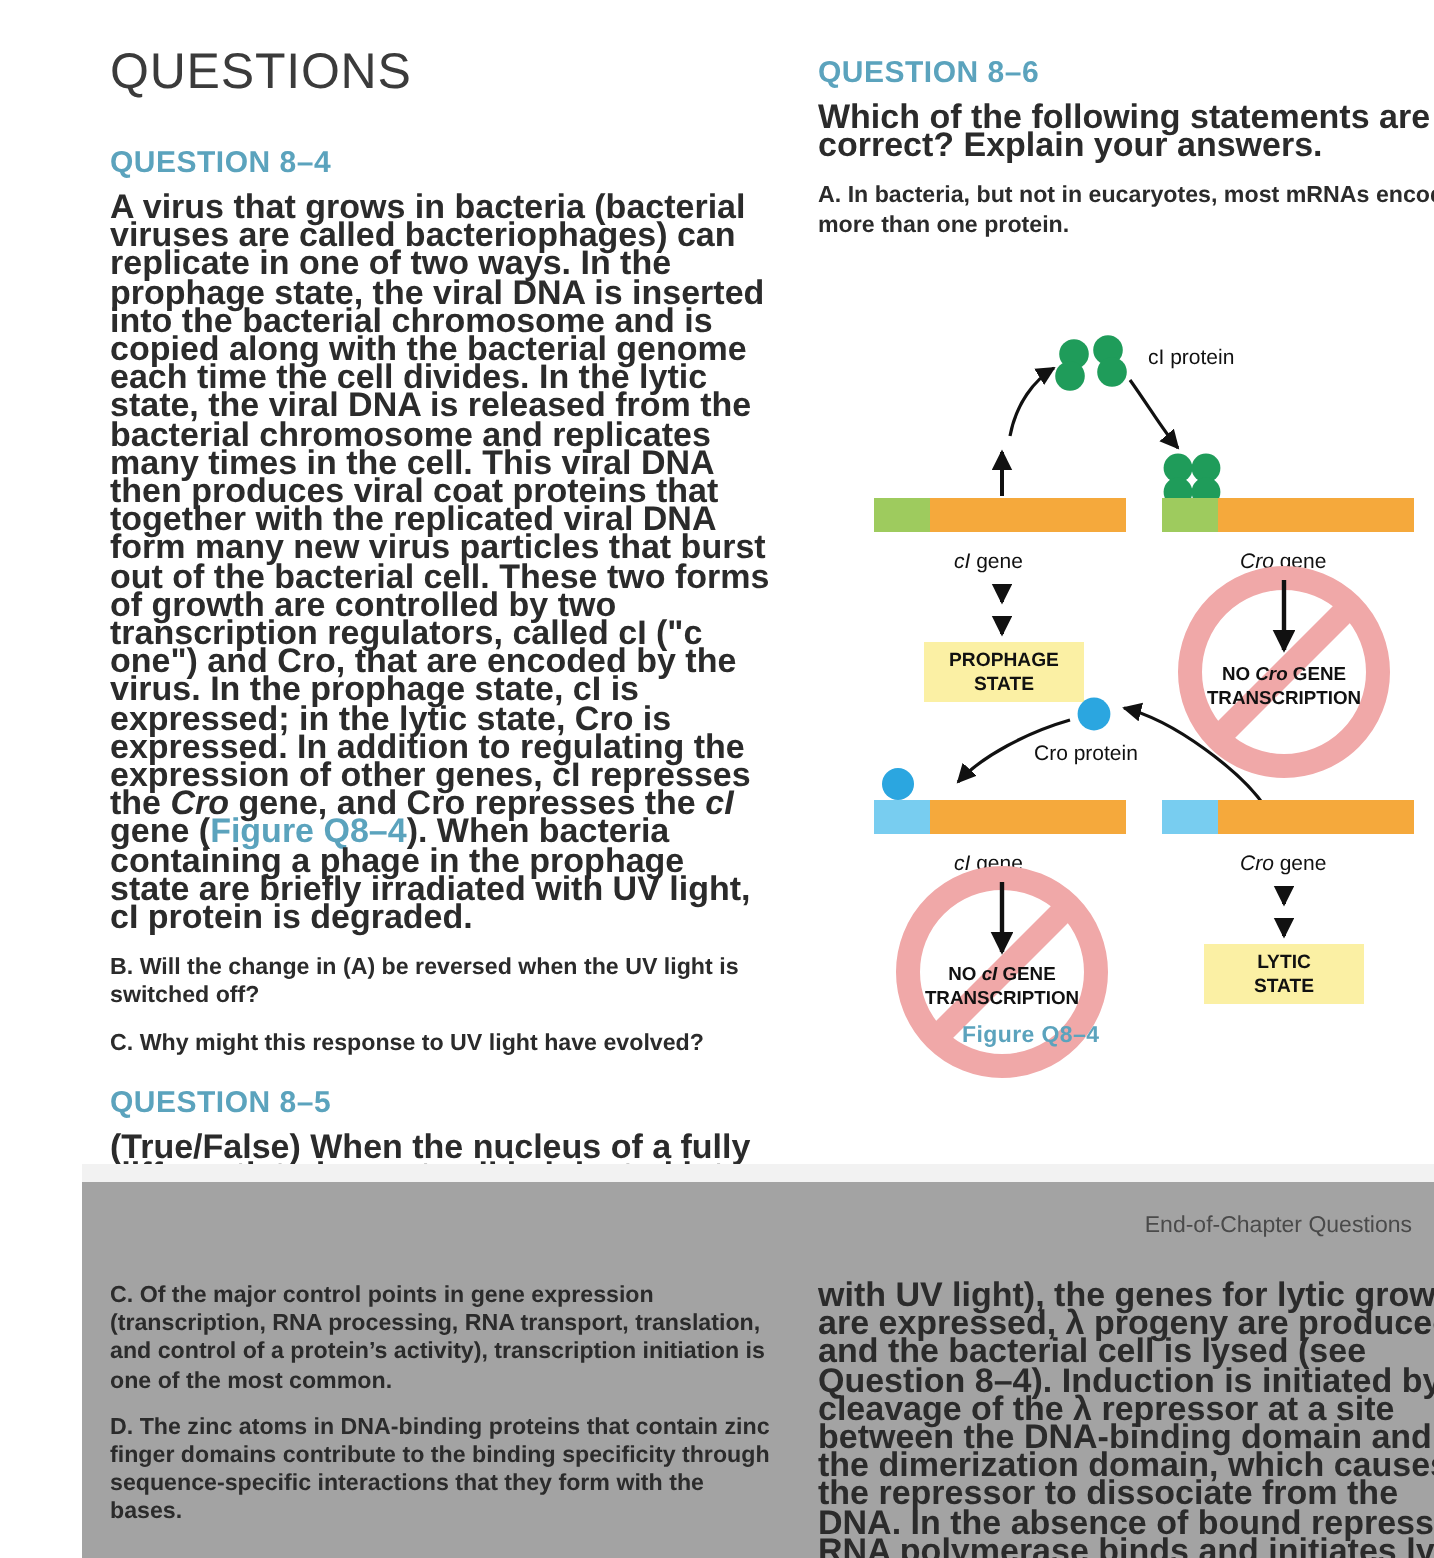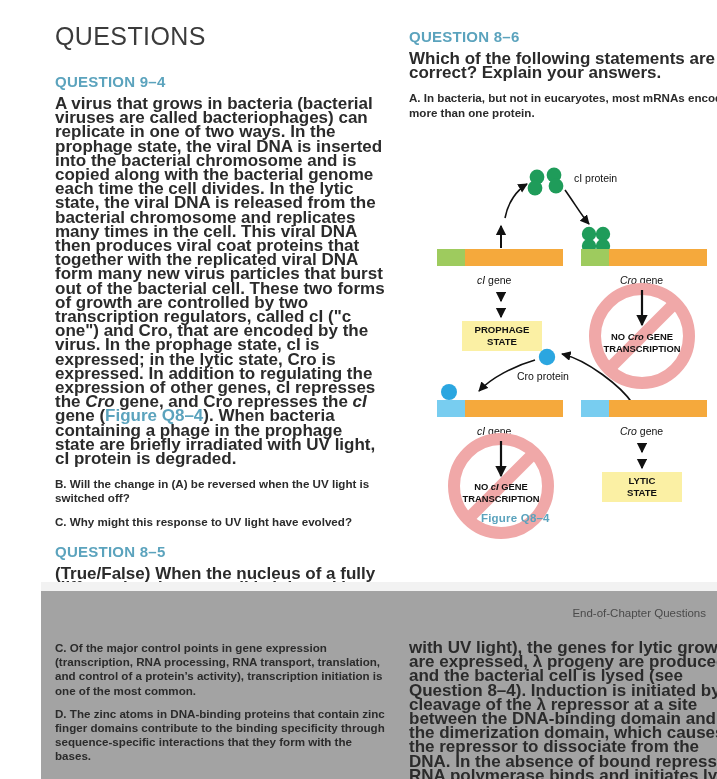--- a/index.html
+++ b/index.html
@@ -55,21 +55,21 @@
 </head>
 <body>
 
 <div class="page">
 
   <div class="top-sheet">
 
     <div class="col-left">
       <h1 class="questions">QUESTIONS</h1>
 
-      <div class="qhead">QUESTION 9–4</div>
+      <div class="qhead">QUESTION 8–4</div>
 
       <p class="body"><span>A virus that grows in bacteria (bacterial viruses are called bacteriophages) can replicate in one of two ways. In the prophage state, the viral DNA is inserted into the bacterial chromosome and is copied along with the bacterial genome each time the cell divides. In the lytic state, the viral DNA is released from the bacterial chromosome and replicates many times in the cell. This viral DNA then produces viral coat proteins that together with the replicated viral DNA form many new virus particles that burst out of the bacterial cell. These two forms of growth are controlled by two transcription regulators, called cI ("c one") and Cro, that are encoded by the virus. In the prophage state, cI is expressed; in the lytic state, Cro is expressed. In addition to regulating the expression of other genes, cI represses the </span><span class="ital">Cro</span><span> gene, and Cro represses the </span><span class="ital">cI</span><span> gene (</span><span class="figref">Figure Q8–4</span><span>). When bacteria containing a phage in the prophage state are briefly irradiated with UV light, cI protein is degraded.</span></p>
 
       <p class="item">B.  Will the change in (A) be reversed when the UV light is switched off?</p>
       <p class="item">C.  Why might this response to UV light have evolved?</p>
 
       <div class="qhead" style="margin-top:14px;">QUESTION 8–5</div>
       <p class="body">(True/False) When the nucleus of a fully differentiated carrot cell is injected into a frog egg whose nucleus has been removed, the injected donor nucleus is capable of programming the recipient egg to produce a normal carrot. Explain your answer.</p>
     </div>
 

